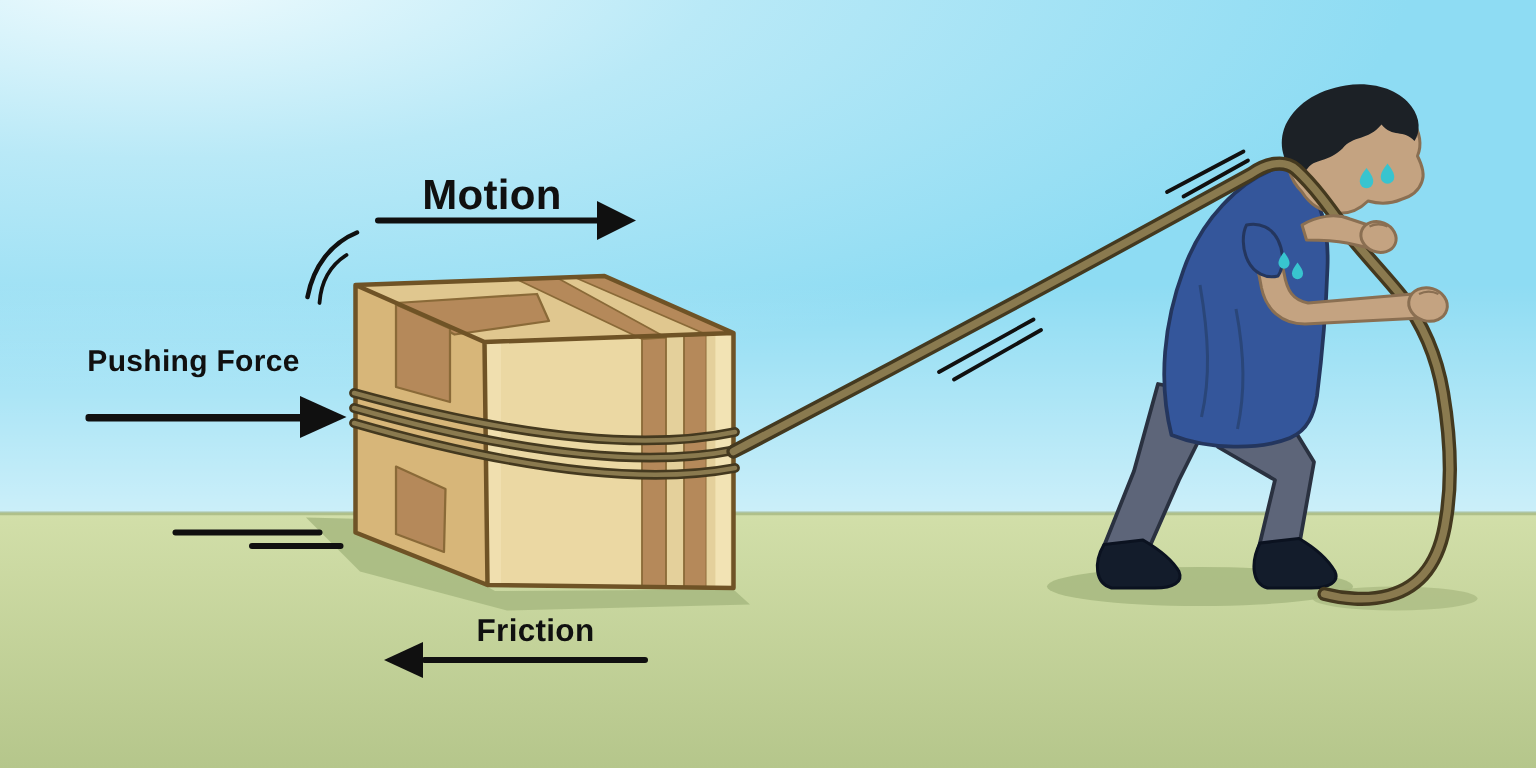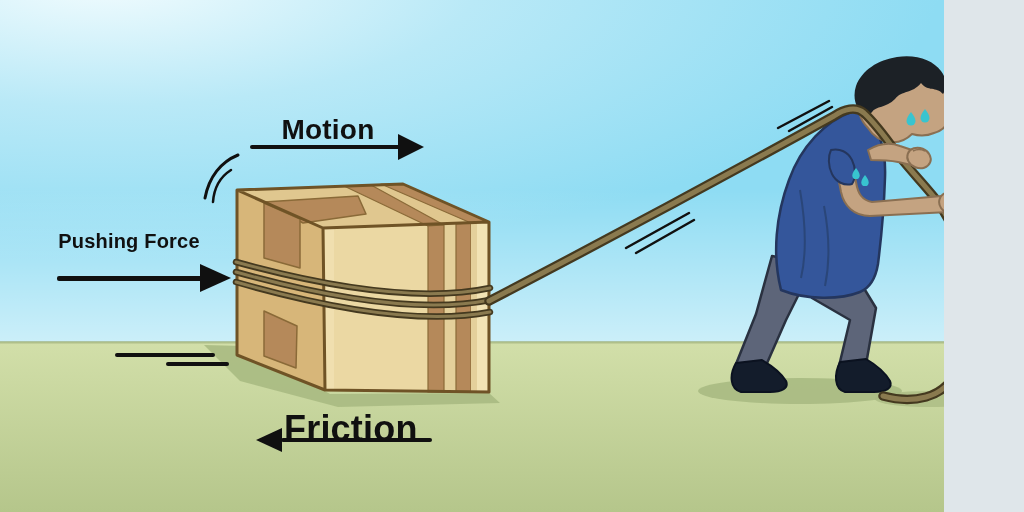--- a/index.html
+++ b/index.html
@@ -1,27 +1,27 @@
 <!DOCTYPE html>
 <html><head>
 <meta charset="utf-8">
 <style>
   html,body{margin:0;padding:0;background:#dfe6ea;}
   #stage{
-    position:relative;width:944px;height:512px;overflow:hidden;
+    position:relative;width:1024px;height:512px;overflow:hidden;
     font-family:"Liberation Sans",sans-serif;
   }
   #scene-svg{position:absolute;left:0;top:0;width:1024px;height:512px;}
   .label-text{
     position:absolute;font-weight:700;color:#101010;
     text-align:center;line-height:1.05;letter-spacing:.2px;white-space:nowrap;
   }
   #motion-text{left:242px;top:115px;width:172px;font-size:28px;}
   #pushing-text{left:28px;top:231px;width:202px;font-size:20px;}
-  #friction-text{left:284px;top:410px;width:114px;font-size:36px;}
+  #friction-text{left:300px;top:410px;width:114px;font-size:21px;}
   .arrow-line{position:absolute;background:#101010;border-radius:2px;}
   #motion-line{left:250px;top:145px;width:150px;height:4px;}
   #pushing-line{left:57px;top:276px;width:146px;height:5px;}
   #friction-line{left:281px;top:438px;width:151px;height:4px;}
   .arrow-head{position:absolute;width:0;height:0;}
   #motion-head{left:398px;top:134px;border-top:13px solid transparent;
     border-bottom:13px solid transparent;border-left:26px solid #101010;}
   #pushing-head{left:200px;top:264px;border-top:14px solid transparent;
     border-bottom:14px solid transparent;border-left:31px solid #101010;}
   #friction-head{left:256px;top:428px;border-top:12px solid transparent;

